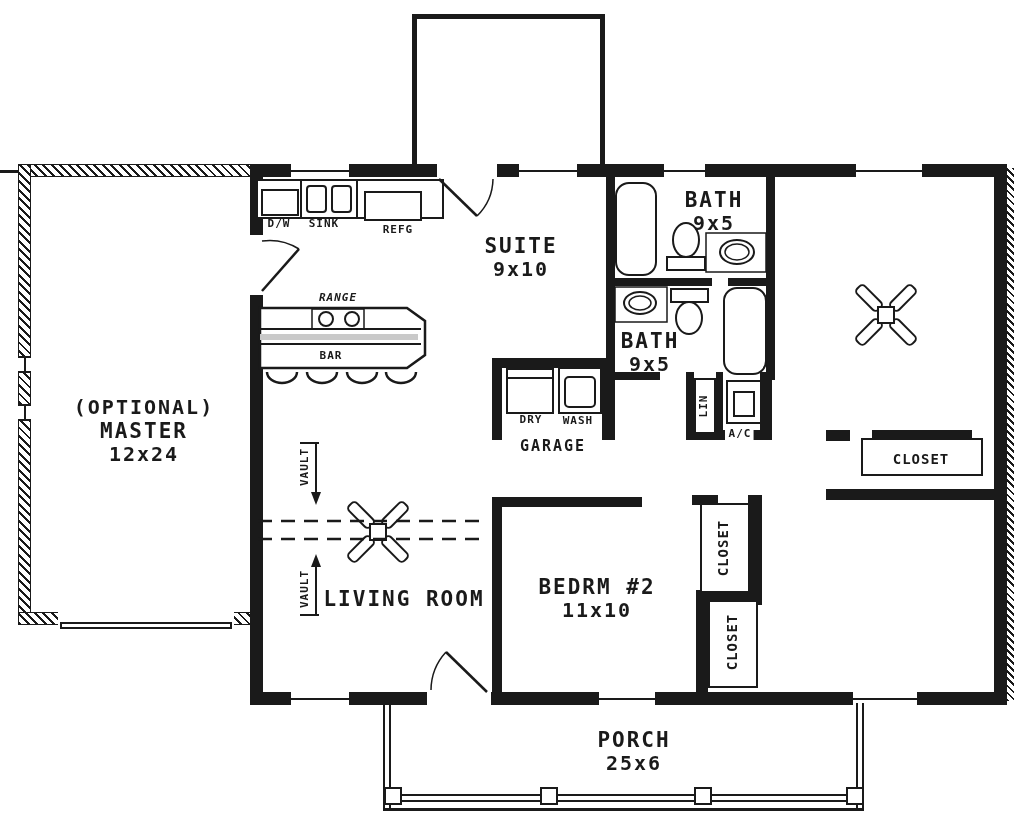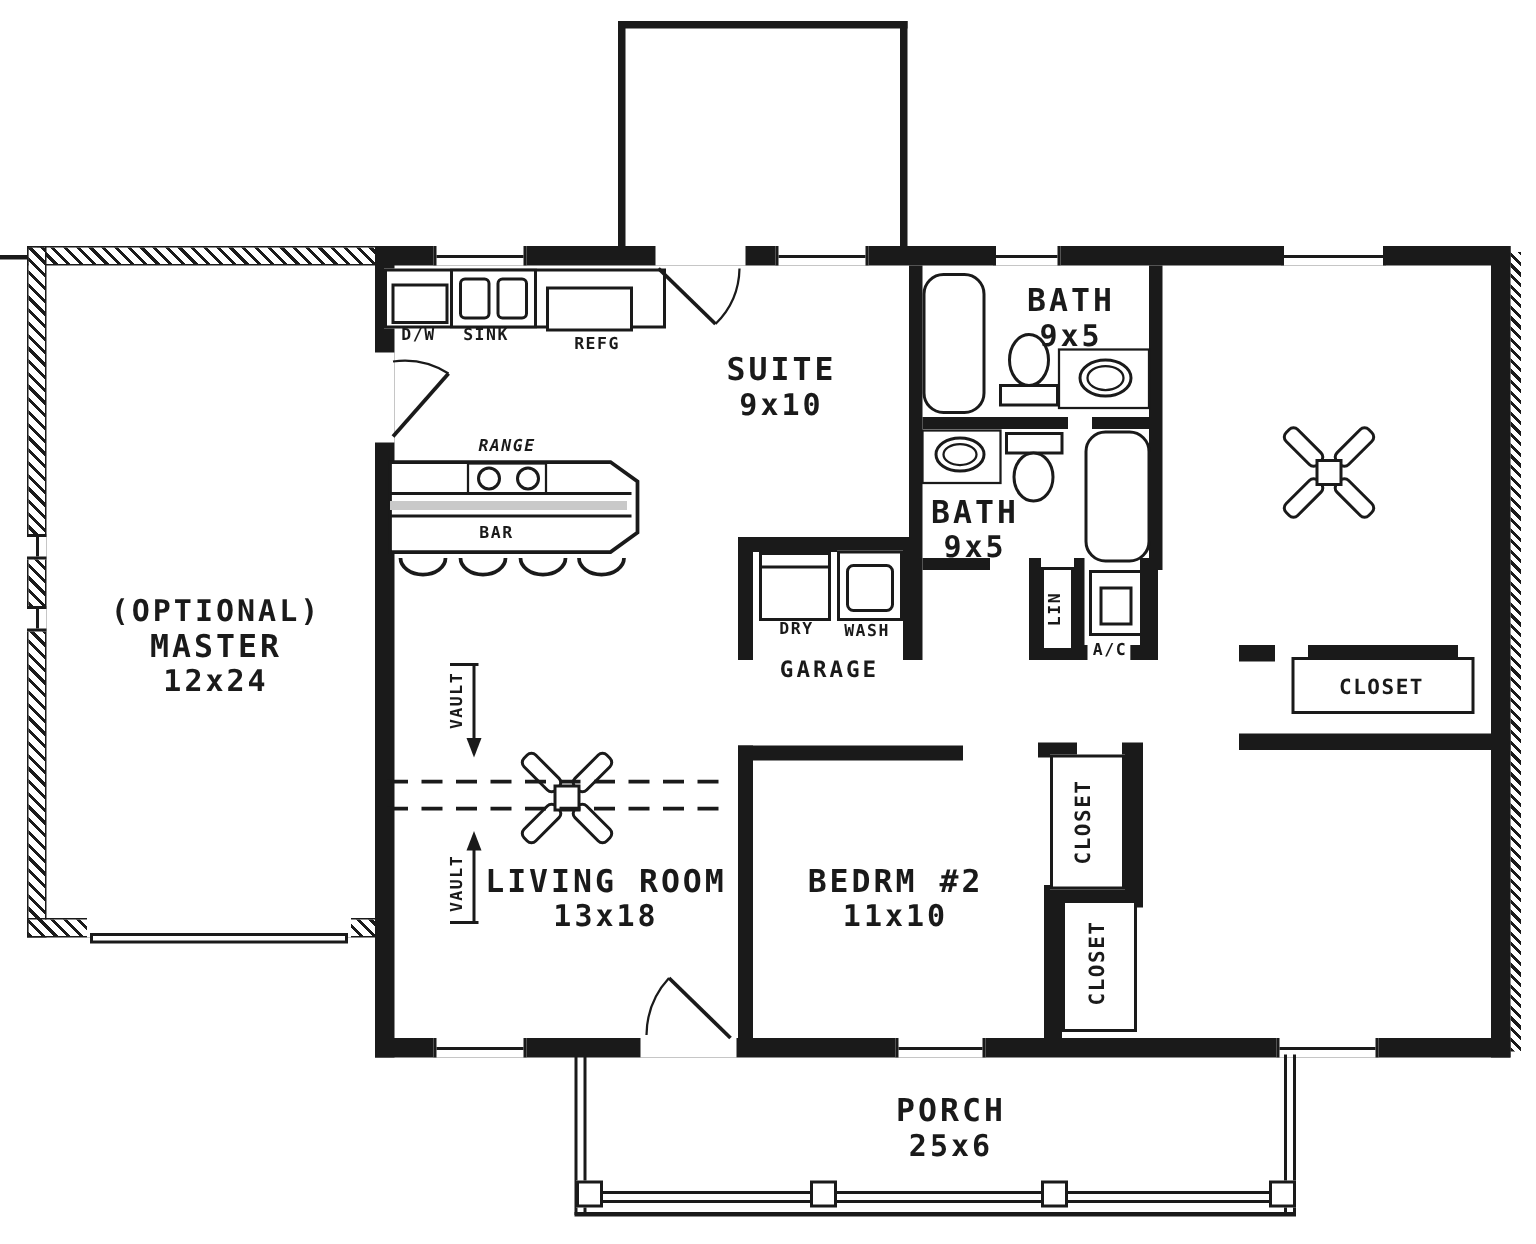--- a/index.html
+++ b/index.html
@@ -244,21 +244,20 @@
 
   <div class="lbl" style="left:650px;top:353px;">
     <div class="rname">BATH</div>
     <div class="rdims">9x5</div>
   </div>
 
   <div class="lbl fix15" style="left:553px;top:447px;">GARAGE</div>
 
   <div class="lbl" style="left:404px;top:599px;">
     <div class="rname">LIVING ROOM</div>
-    <div class="rdims">13x18</div>
   </div>
 
   <div class="lbl" style="left:597px;top:599px;">
     <div class="rname">BEDRM #2</div>
     <div class="rdims">11x10</div>
   </div>
 
 
   <div class="lbl" style="left:634px;top:752px;">
     <div class="rname">PORCH</div>

